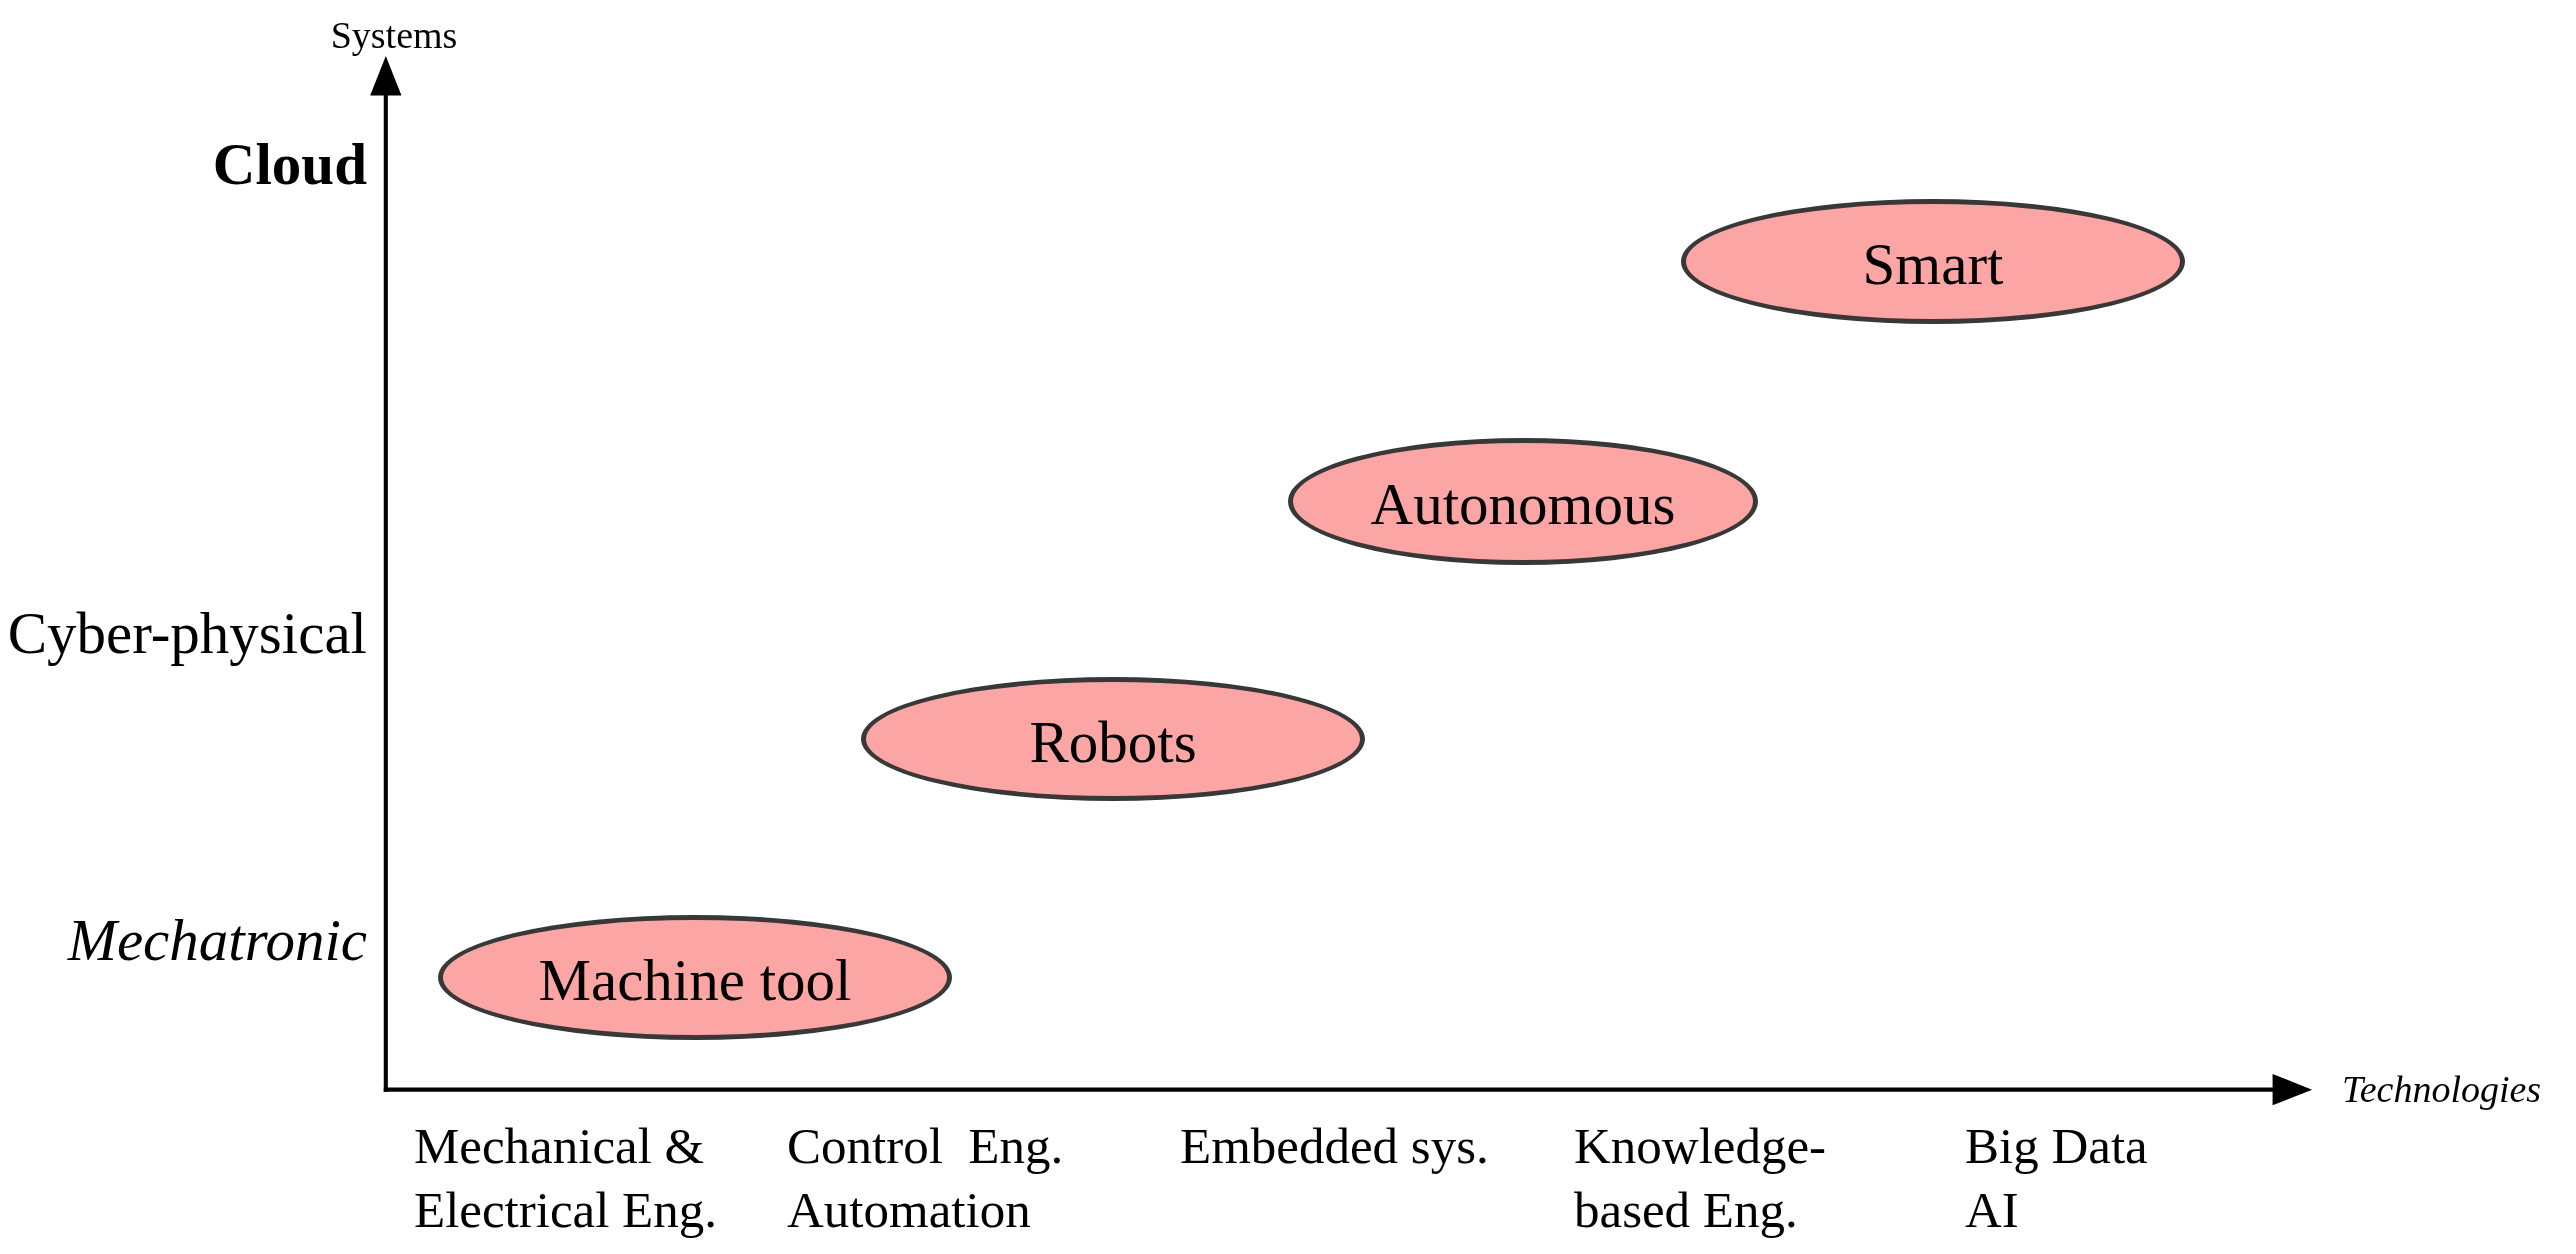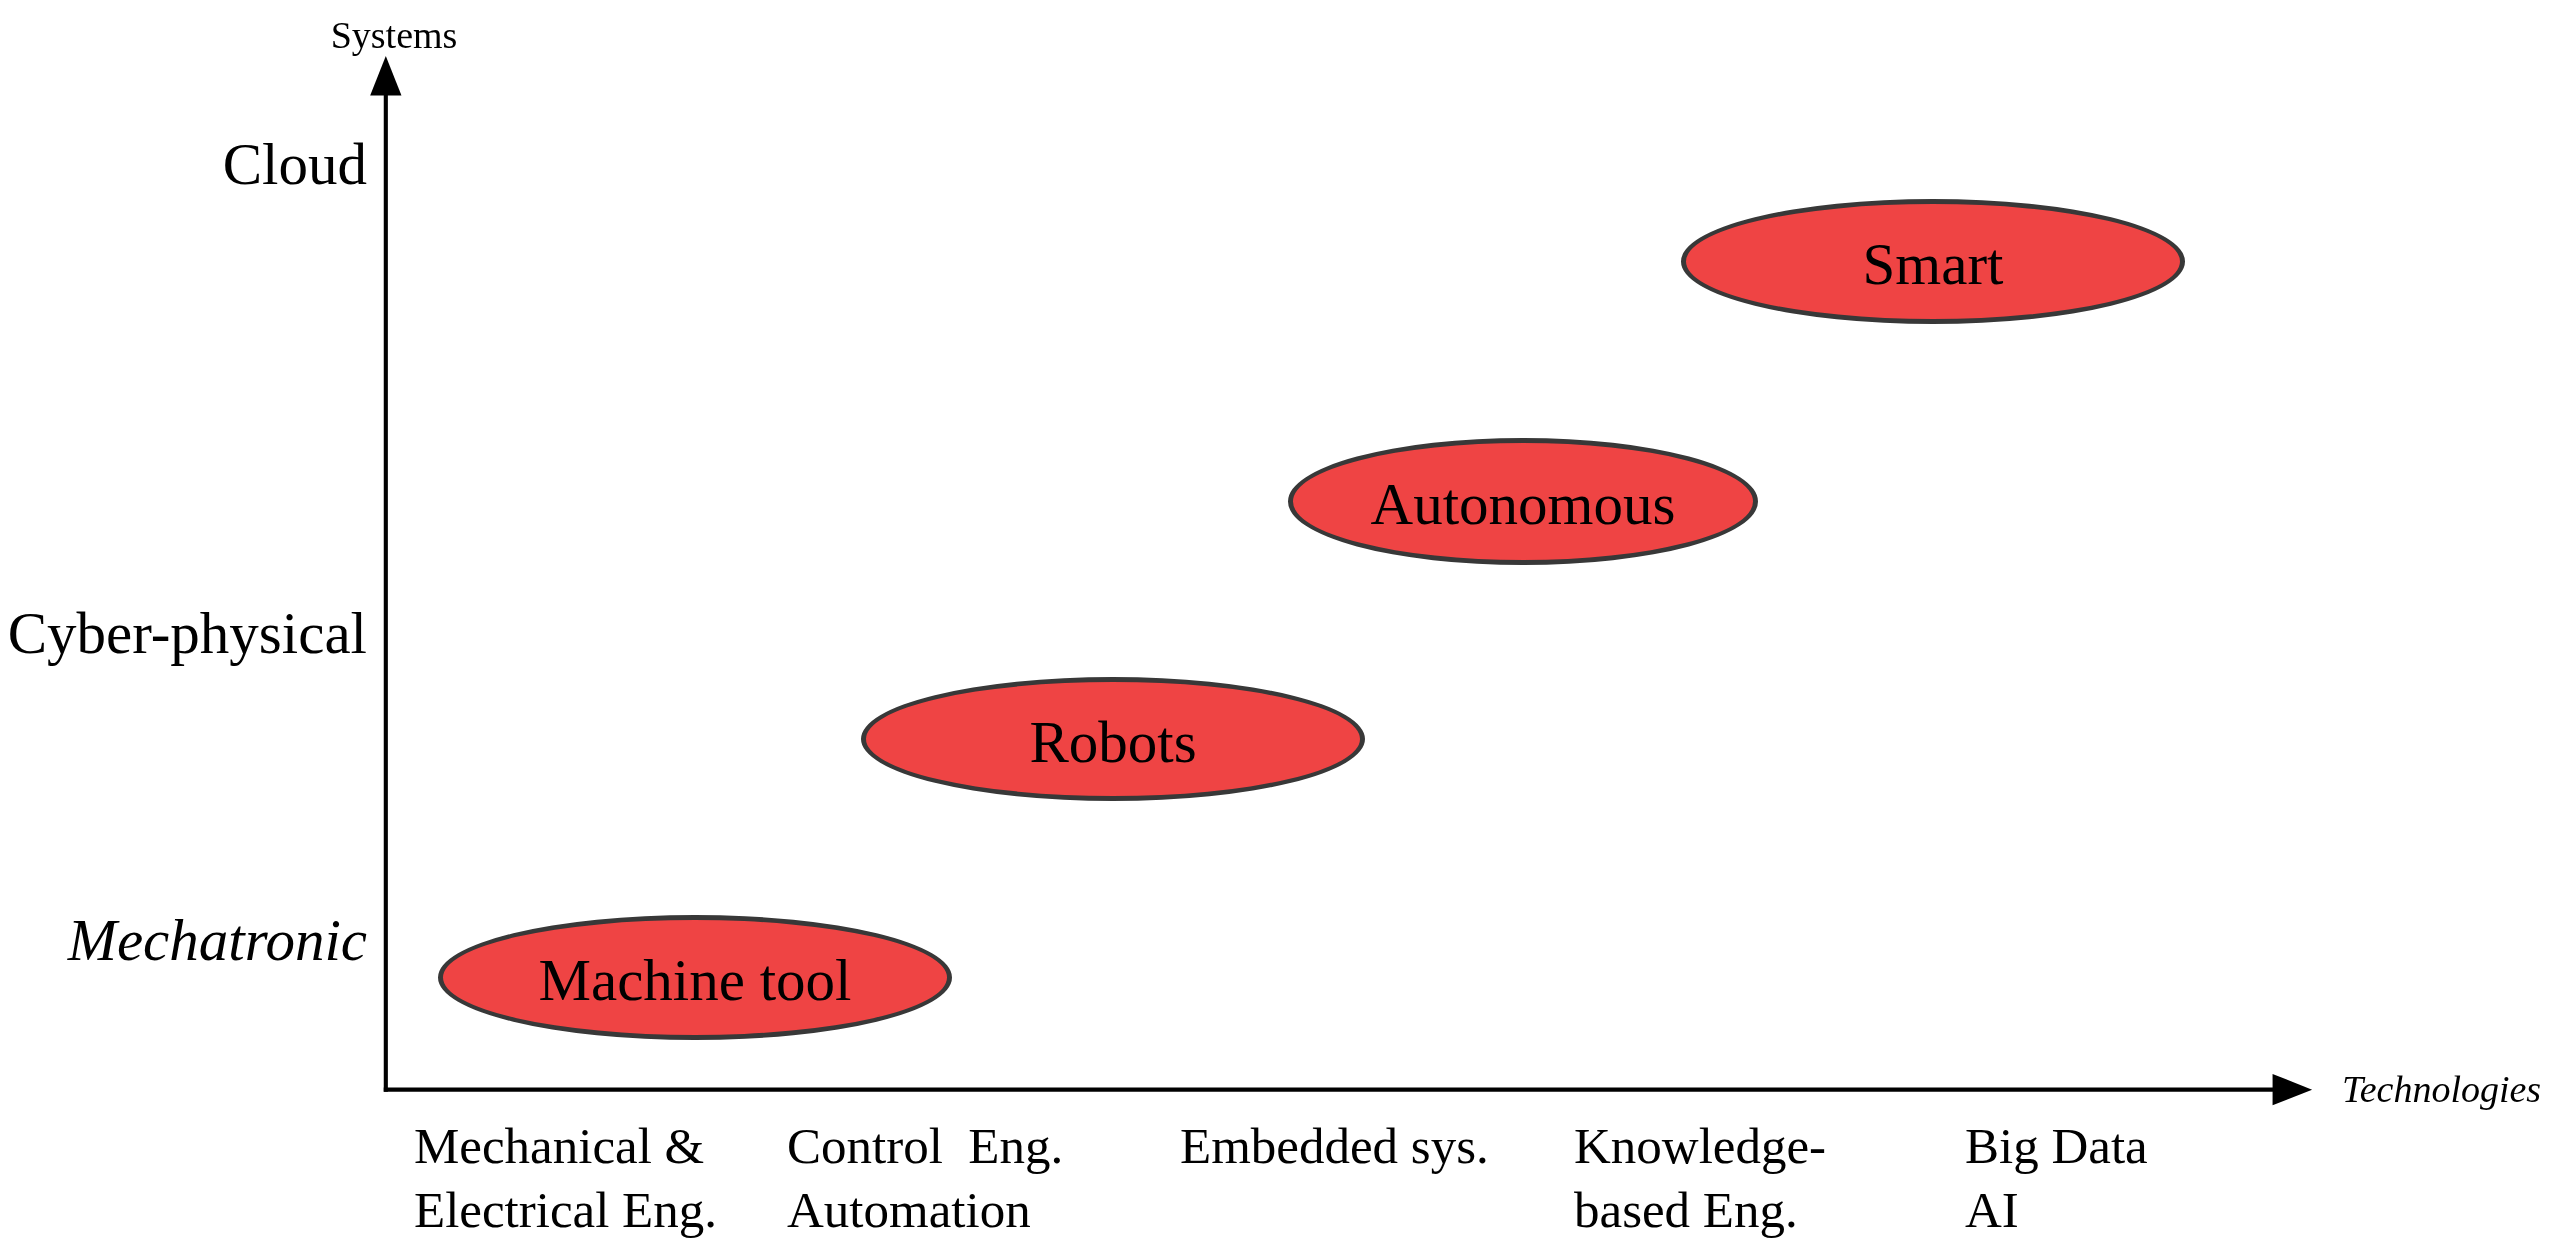--- a/index.html
+++ b/index.html
@@ -55,21 +55,21 @@
     color: #000000;
   }
   .xcat .line {
     white-space: pre;
   }
   .bubble {
     position: absolute;
     box-sizing: border-box;
     border: 5.8px solid #383838;
     border-radius: 50%;
-    background: #ef4444;
+    background: #fca5a5;
     display: flex;
     align-items: center;
     justify-content: center;
   }
   .bubble .bubble-label {
     font-size: 59px;
     white-space: nowrap;
     color: #000000;
     transform: translateY(3.3px);
   }
@@ -84,21 +84,21 @@
     <line x1="465.5" y1="1322.5" x2="2770" y2="1322.5" stroke="#000000" stroke-width="5"></line>
     <polygon points="468,68 449,116 487,116" fill="#000000"></polygon>
     <polygon points="2806,1322.5 2758,1303.5 2758,1341.5" fill="#000000"></polygon>
   </svg>
 
   <div class="axis-title systems">Systems</div>
 
   <div class="axis-title technologies">Technologies</div>
 
   <div id="yticks">
-      <div class="ytick" style="top: 166px;">Cloud</div>
+      <div class="ytick" style="top: 166px; font-weight: bold;">Cloud</div>
       <div class="ytick" style="top: 635px;">Cyber-physical</div>
       <div class="ytick" style="top: 942px; font-style: italic;">Mechatronic</div>
     </div>
 
   <div id="xcats">
       <div class="xcat" style="left: 414px;">
         <div class="line">Mechanical &amp;</div>
         <div class="line">Electrical Eng.</div>
       </div>
       <div class="xcat" style="left: 787px;">

